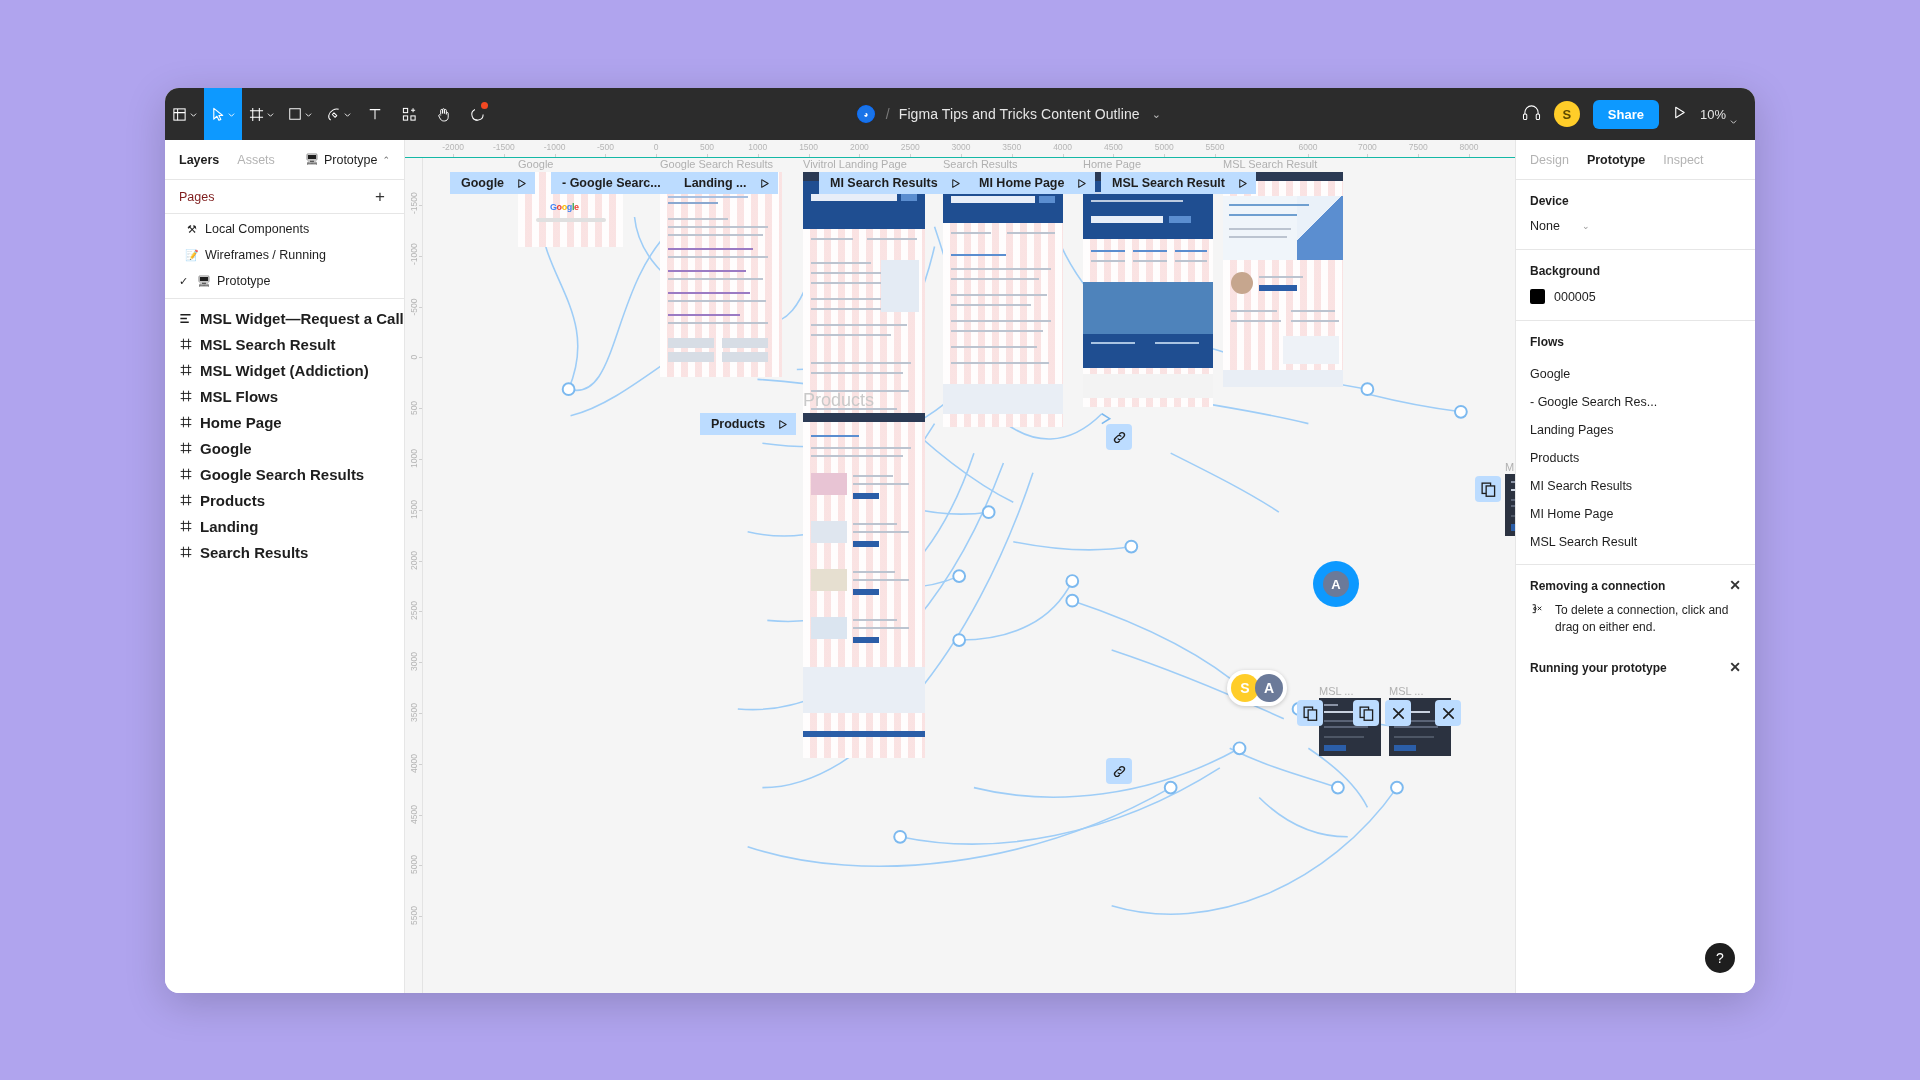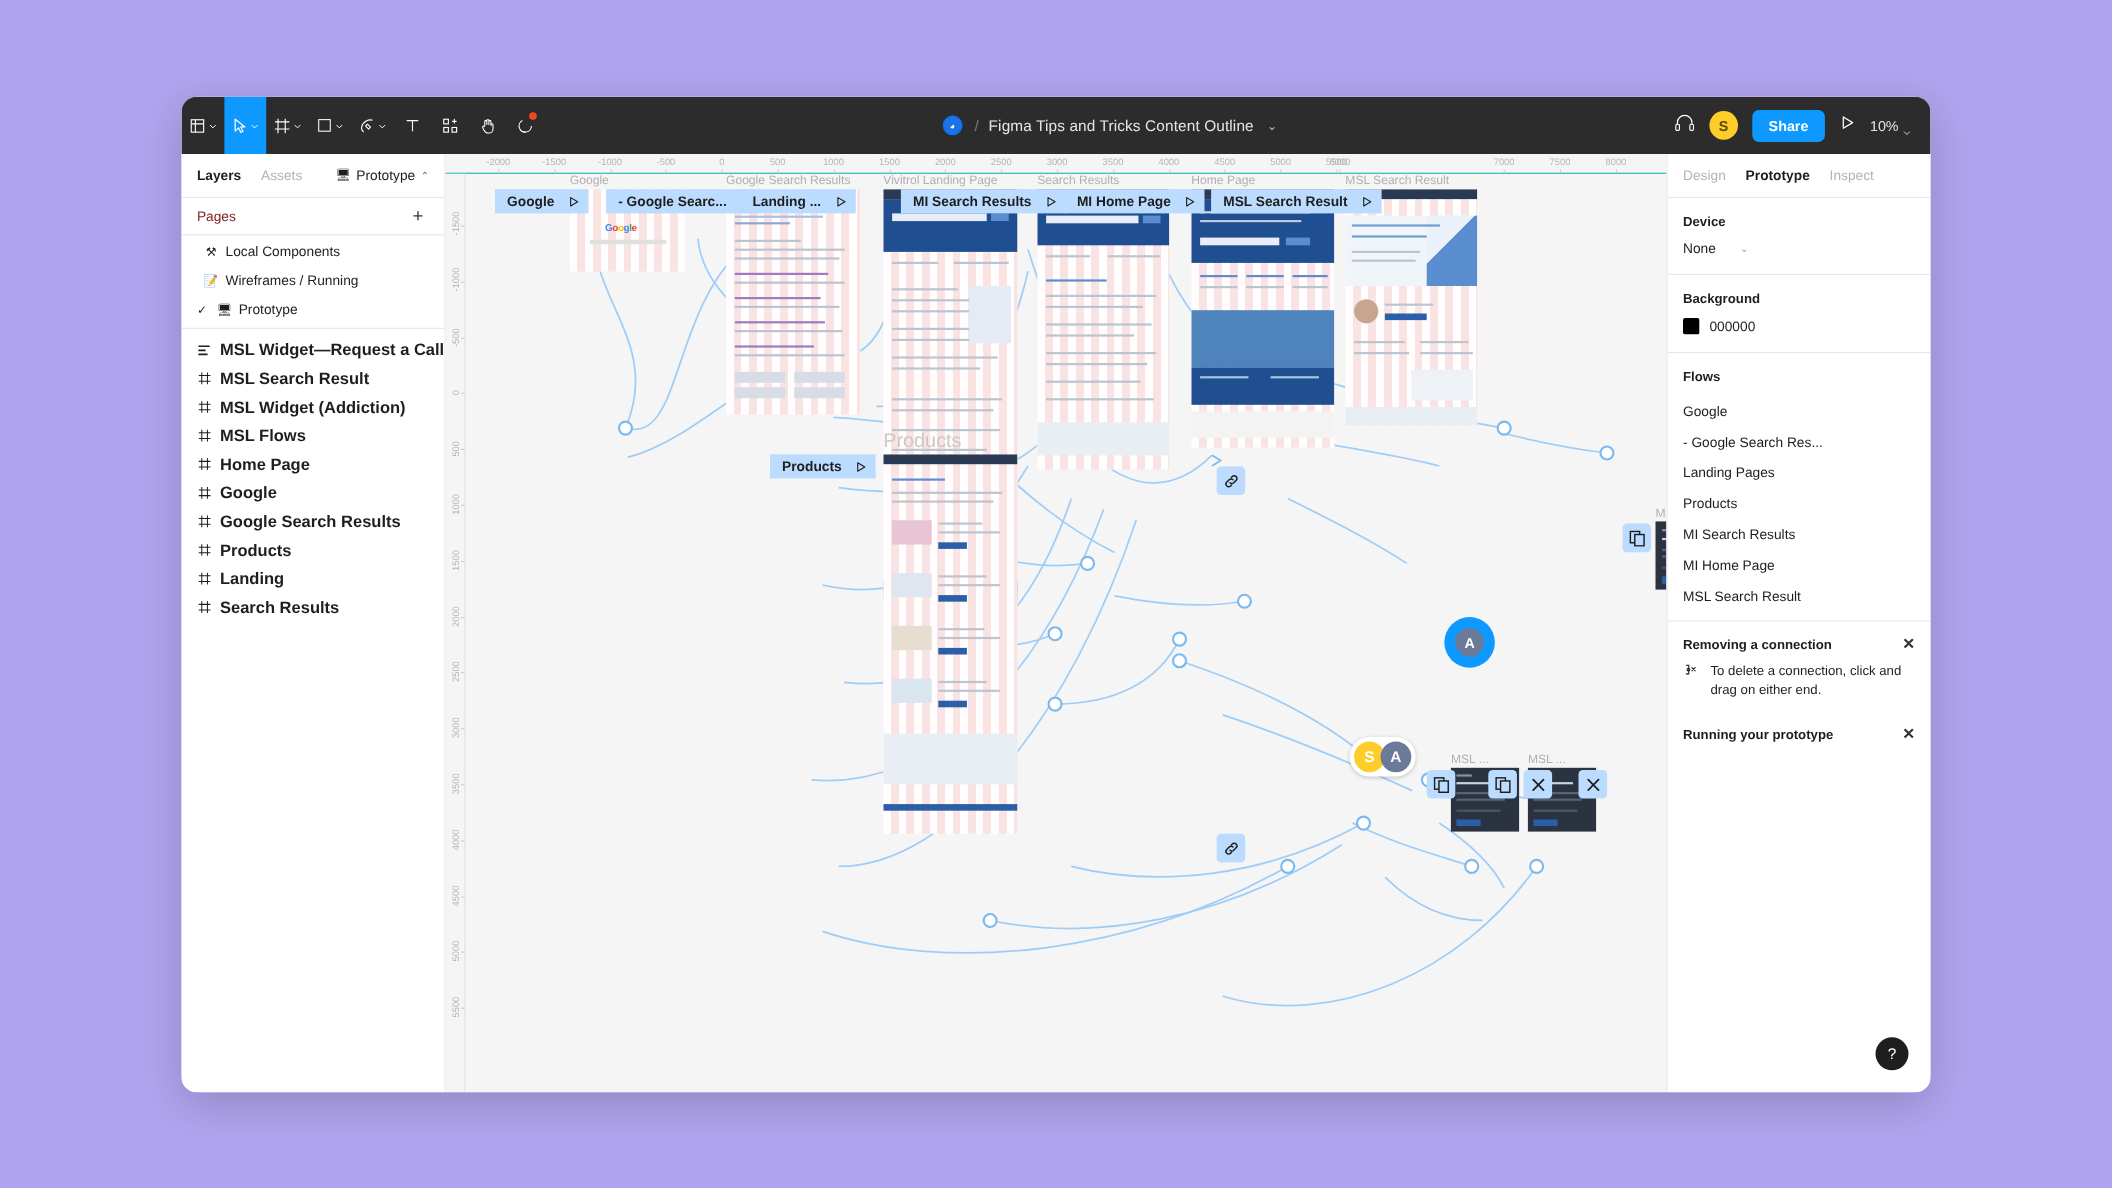--- a/index.html
+++ b/index.html
@@ -606,21 +606,21 @@
         <div class="rtick-h" style="left: 352.8px;">1000</div>
         <div class="rtick-h" style="left: 403.6px;">1500</div>
         <div class="rtick-h" style="left: 454.4px;">2000</div>
         <div class="rtick-h" style="left: 505.2px;">2500</div>
         <div class="rtick-h" style="left: 556px;">3000</div>
         <div class="rtick-h" style="left: 606.8px;">3500</div>
         <div class="rtick-h" style="left: 657.6px;">4000</div>
         <div class="rtick-h" style="left: 708.4px;">4500</div>
         <div class="rtick-h" style="left: 759.2px;">5000</div>
         <div class="rtick-h" style="left: 810px;">5500</div>
-        <div class="rtick-h" style="left: 813px;">6000</div>
+        <div class="rtick-h" style="left: 903px;">6000</div>
         <div class="rtick-h" style="left: 889px; margin-top: 44px;">6500</div>
         <div class="rtick-h" style="left: 962.4px;">7000</div>
         <div class="rtick-h" style="left: 1013.2px;">7500</div>
         <div class="rtick-h" style="left: 1064px;">8000</div>
       </div>
     <div id="ruler-v">
         <div class="rtick-v" style="top: 47px;">
           <span>-1500</span>
         </div>
         <div class="rtick-v" style="top: 97.8px;">
@@ -1041,21 +1041,21 @@
       <div class="rp-value">
         <span>None</span>
         <span class="cv">⌄</span>
       </div>
     </div>
 
     <div class="rp-section">
       <div class="rp-title">Background</div>
       <div id="bg-row">
         <div id="bg-swatch"></div>
-        <span id="bg-hex">000000</span>
+        <span id="bg-hex">000005</span>
       </div>
     </div>
 
     <div class="rp-section" style="padding-bottom:8px;">
       <div class="rp-title">Flows</div>
       <div class="flow-item">Google</div>
       <div class="flow-item">- Google Search Res...</div>
       <div class="flow-item">Landing Pages</div>
       <div class="flow-item">Products</div>
       <div class="flow-item">MI Search Results</div>

